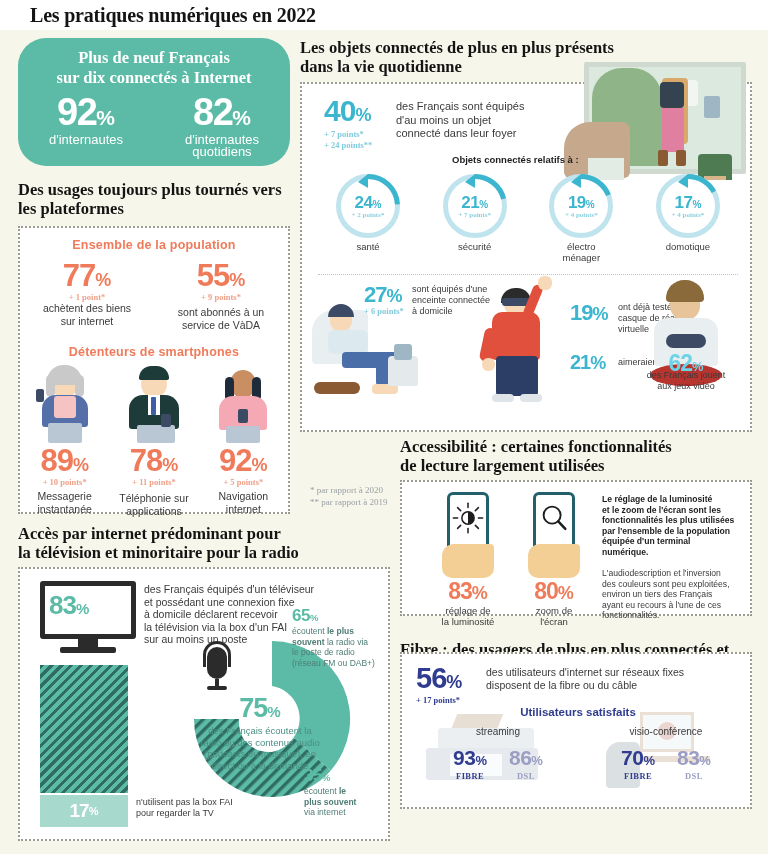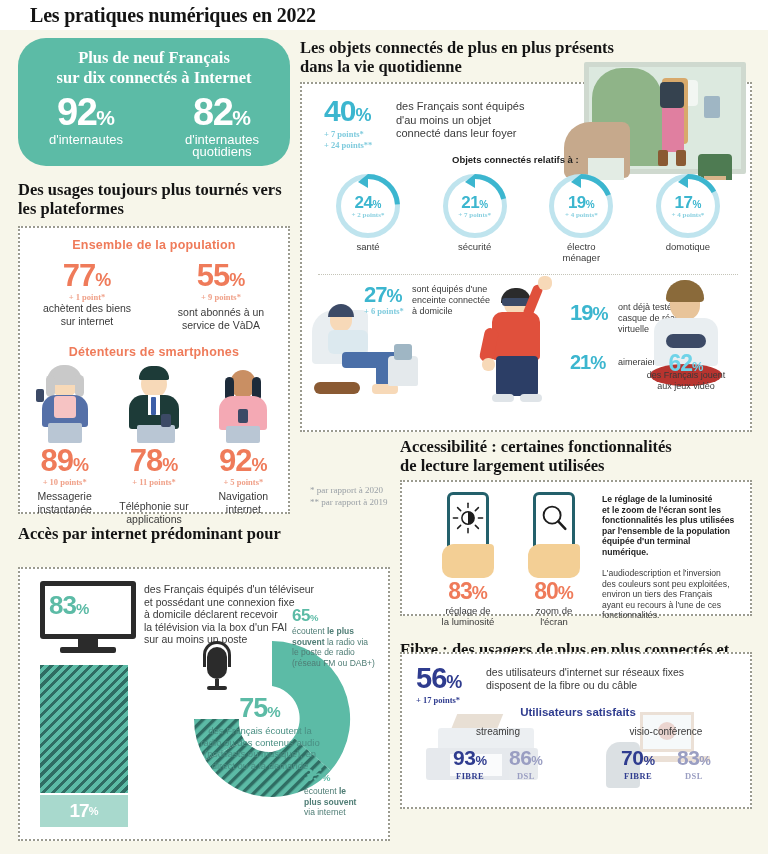--- a/index.html
+++ b/index.html
@@ -214,21 +214,21 @@
           <div class="head" style="left:18px;top:5px;width:26px;height:28px;background:#f7d9b8;"></div>
           <div class="head" style="left:16px;top:1px;width:30px;height:14px;background:#1d3b38;border-radius:15px 15px 2px 2px;"></div>
           <div class="body" style="left:6px;top:30px;width:50px;height:34px;background:#1d3b38;"></div>
           <div class="body" style="left:25px;top:30px;width:12px;height:20px;background:#ffffff;border-radius:0;"></div>
           <div class="body" style="left:28px;top:32px;width:5px;height:18px;background:#3d5fa8;border-radius:1px;"></div>
           <div class="body" style="left:14px;top:60px;width:38px;height:18px;background:#b9c6d4;border-radius:2px;"></div>
           <div class="body" style="left:38px;top:49px;width:10px;height:13px;background:#3c4a66;border-radius:2px;"></div>
         </div>
         <div class="n-coral" style="margin-top:2px;"><span>78</span><span class="pct">%</span></div>
         <div class="pt-coral">+ 11 points*</div>
-        <div class="cap" style="margin-top:13px;">
+        <div class="cap" style="margin-top:5px;">
           <span>Téléphonie sur</span><br>
           <span>applications</span>
         </div>
       </div>
 
       <div>
         <div class="person">
           <div class="head" style="left:18px;top:5px;width:26px;height:28px;background:#c98f63;"></div>
           <div class="head" style="left:14px;top:0px;width:34px;height:33px;background:#1d2b3a;border-radius:17px 17px 4px 4px;z-index:-1;"></div>
           <div class="head" style="left:13px;top:12px;width:9px;height:24px;background:#1d2b3a;border-radius:5px;"></div>
@@ -242,20 +242,21 @@
         <div class="cap" style="margin-top:3px;">
           <span>Navigation</span><br>
           <span>internet</span>
         </div>
       </div>
     </div>
   </div>
 
   <div class="h-tv sect-h">
     <span>Accès par internet prédominant pour</span><br>
+    <span>la télévision et minoritaire pour la radio</span>
   </div>
 
   <div class="dotbox box-tv">
 
     <div class="tvset">
       <div class="tvscreen">
         <div class="tvinner">
           <div class="tv83"><span>83</span><span class="pct">%</span></div>
         </div>
       </div>
@@ -269,20 +270,24 @@
       <span>à domicile déclarent recevoir</span><br>
       <span>la télévision via la box d'un FAI</span><br>
       <span>sur au moins un poste</span>
     </div>
 
     <div class="hatchbar"></div>
 
     <div class="bar17">
       <span>17</span>
         <span class="pct">%</span>
+    </div>
+    <div class="cap" style="position:absolute;left:116px;top:228px;width:130px;font-size:9px;line-height:11px;">
+      <span>n'utilisent pas la box FAI</span><br>
+      <span>pour regarder la TV</span>
     </div>
 
     <div class="donut-radio">
       <svg viewBox="0 0 184 184" width="184" height="184">
         <defs>
           <pattern id="hatch" width="8" height="8" patternTransform="rotate(45)" patternUnits="userSpaceOnUse">
             <rect width="8" height="8" fill="#5cbba6"></rect>
             <rect width="3.4" height="8" fill="#2f6d63"></rect>
           </pattern>
         </defs>

